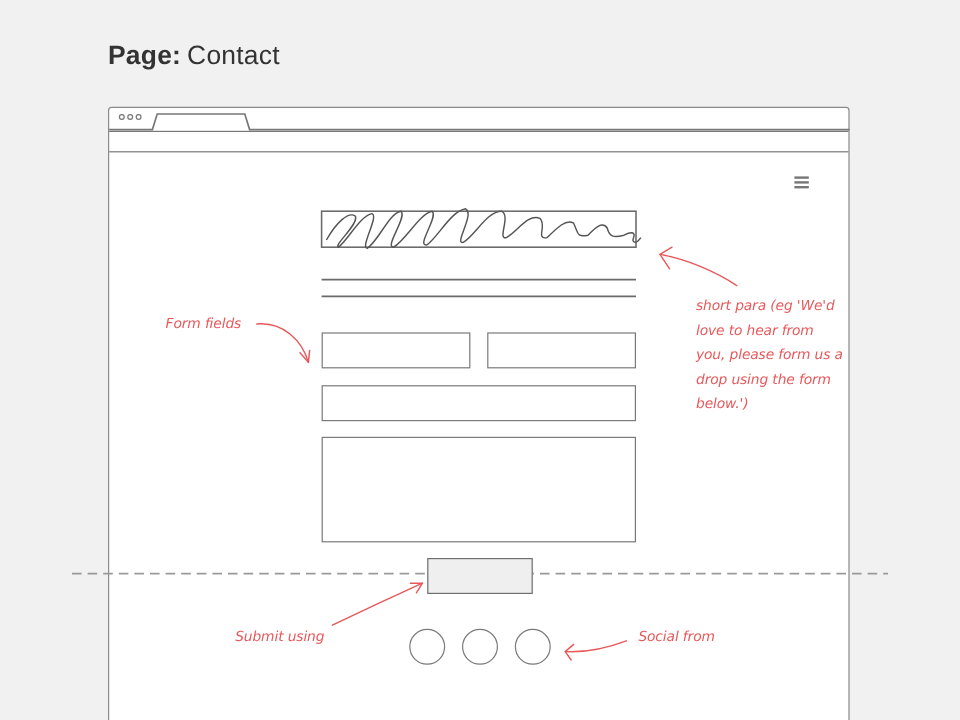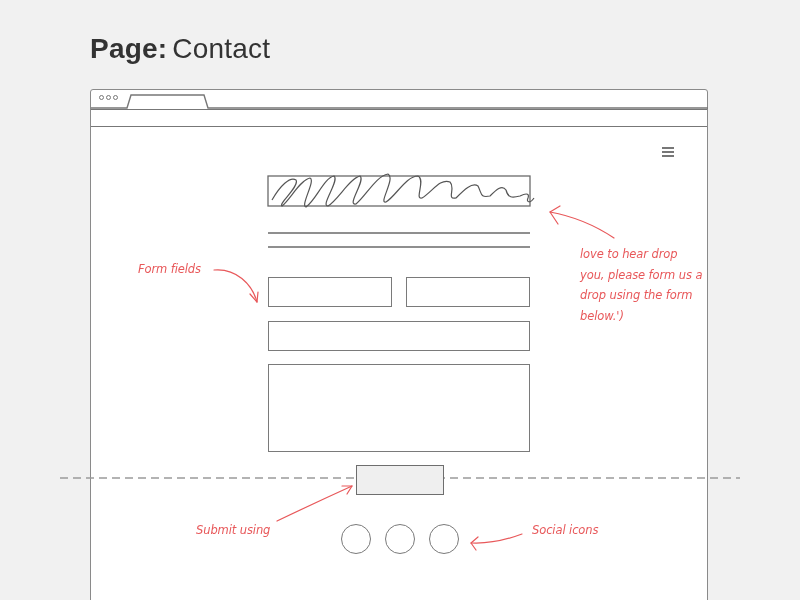--- a/index.html
+++ b/index.html
@@ -4,21 +4,21 @@
   <style>
     html, body { margin: 0; padding: 0; }
     body {
       width: 800px; height: 600px; overflow: hidden;
       background: #f1f1f1;
       font-family: "DejaVu Sans", sans-serif;
       position: relative;
     }
     .page-title {
       position: absolute; left: 90px; top: 33px;
-      font-size: 28px; color: #333333; letter-spacing: 0.2px;
+      font-size: 22px; color: #333333; letter-spacing: 0.2px;
       font-family: "Liberation Sans", sans-serif;
     }
     .page-title .label { font-weight: bold; }
     .page-title .value { font-weight: normal; margin-left: 5px; }
     .browser {
       position: absolute; left: 90px; top: 89px; width: 618px; height: 520px;
       background: #ffffff; border: 1.5px solid #8a8a8a; border-radius: 3px;
       box-sizing: border-box;
     }
     .tab-bar { position: absolute; left: 0; top: 0; width: 100%; height: 19px; }
@@ -108,20 +108,21 @@
 <div class="field" style="left:268px; top:321px; width:262px; height:30px;"></div>
 <div class="field" style="left:268px; top:364px; width:262px; height:88px;"></div>
 
 <div class="submit-btn"></div>
 
 <div class="social" style="left:341px;"></div>
 <div class="social" style="left:385px;"></div>
 <div class="social" style="left:429px;"></div>
 
 <div class="note note-contact">
-  <div>love to hear drop</div>
+  <div>short para (eg 'We'd</div>
+  <div>love to hear from</div>
   <div>you, please form us a</div>
   <div>drop using the form</div>
   <div>below.')</div>
 </div>
 <div class="note note-fields">Form fields</div>
 <div class="note note-submit">Submit using</div>
-<div class="note note-social">Social icons</div>
+<div class="note note-social">Social from</div>
 
 </body></html>

